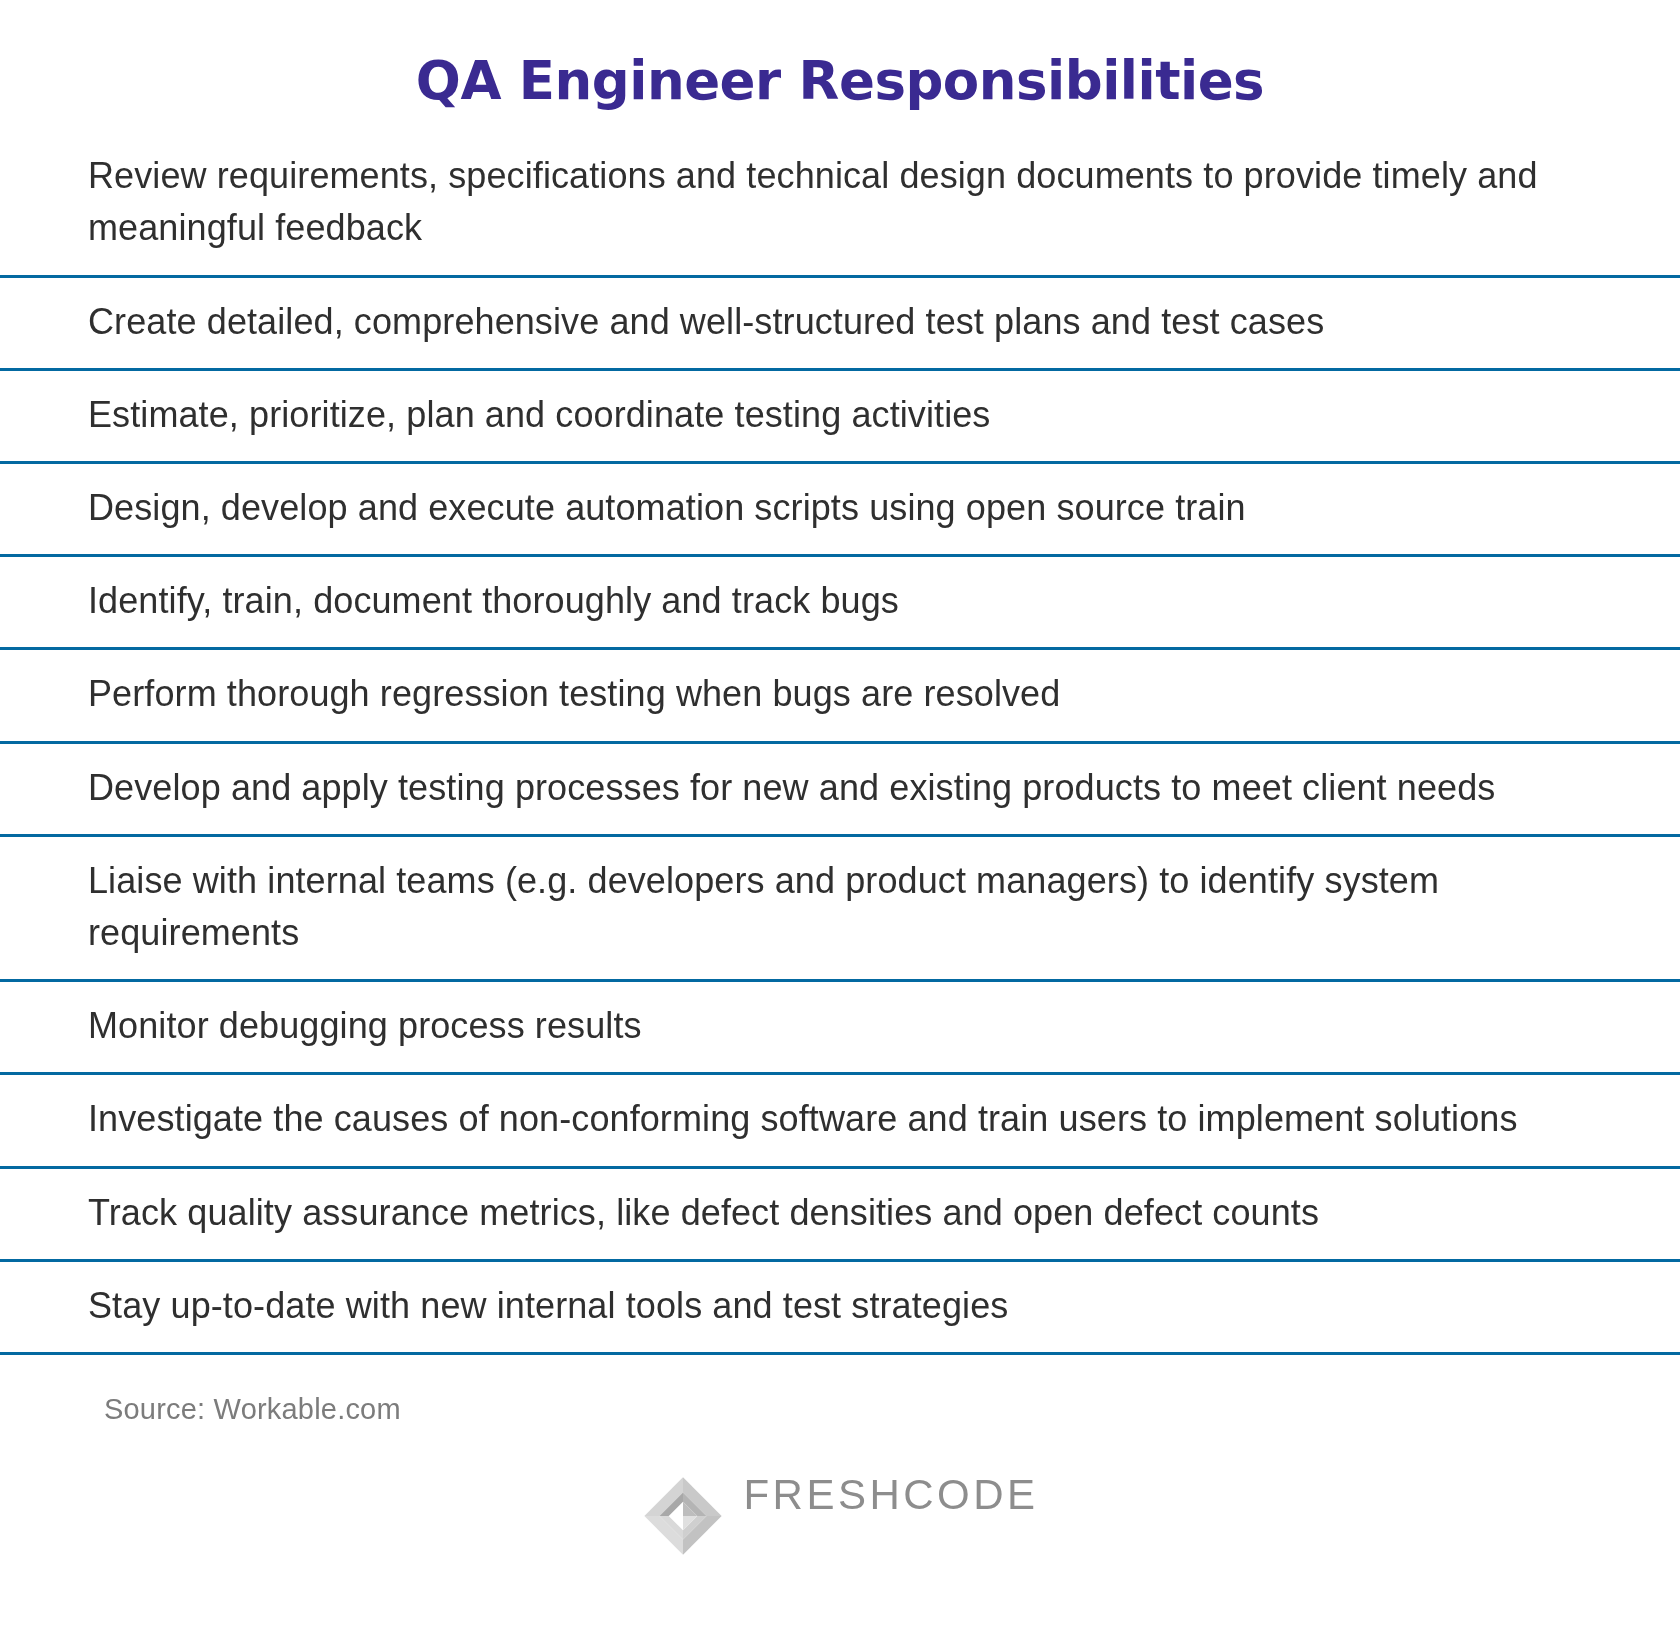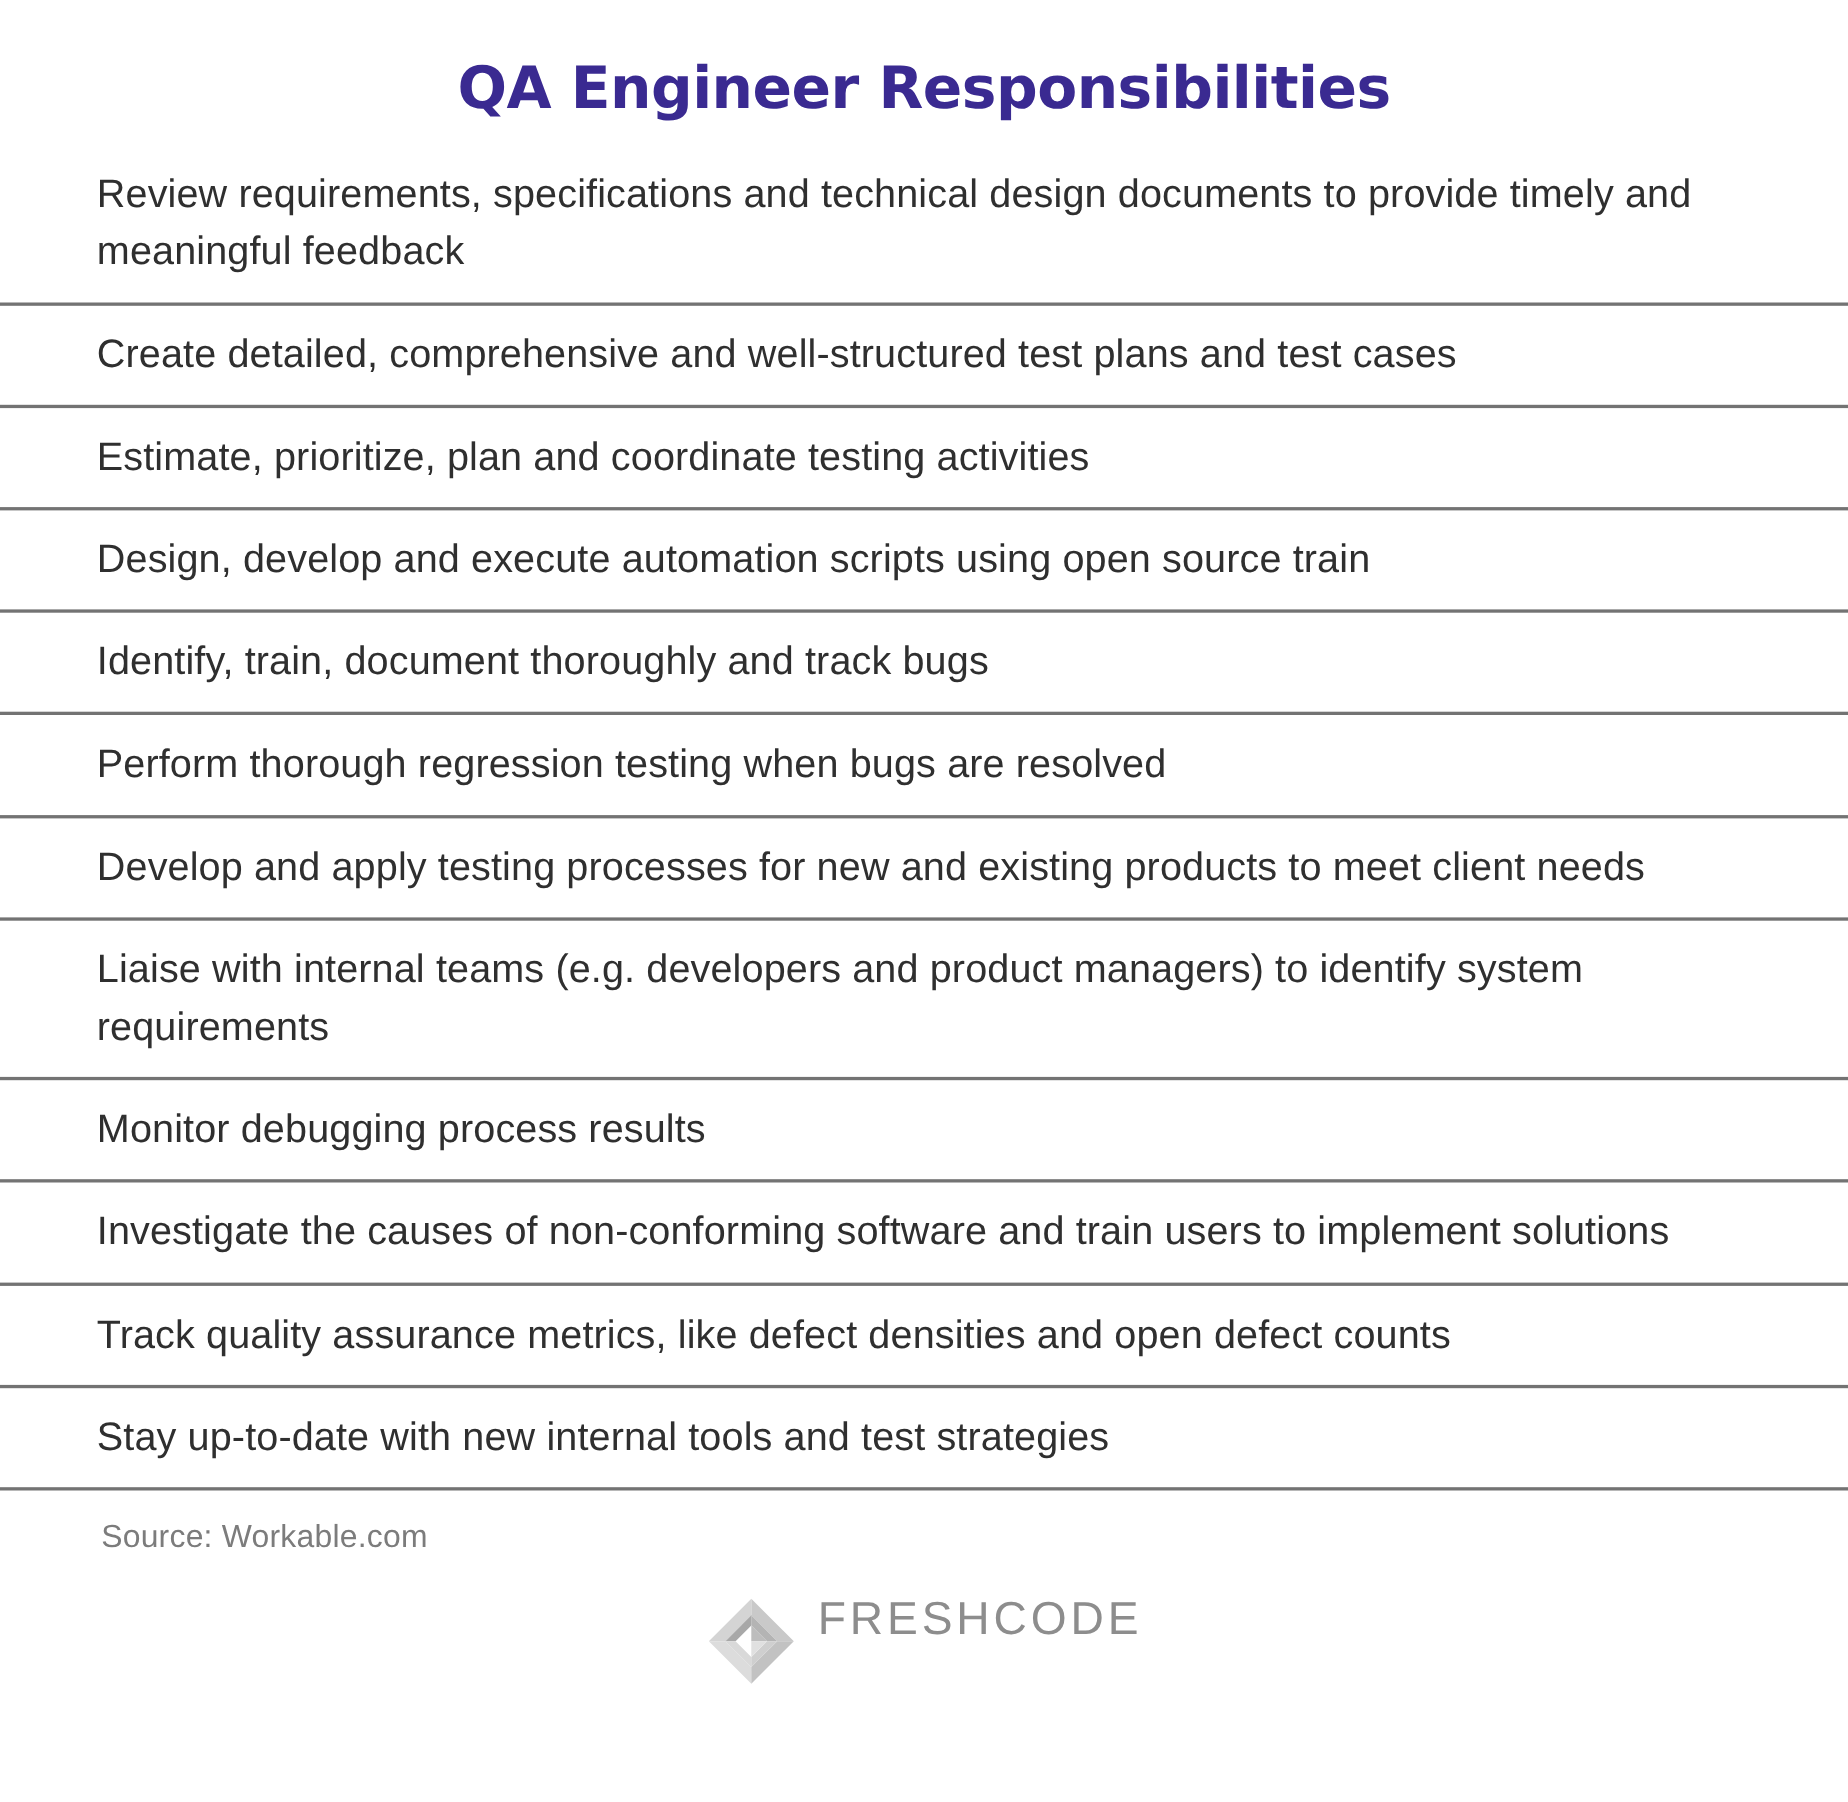--- a/index.html
+++ b/index.html
@@ -44,21 +44,21 @@
   
   .resp-list {
     width: 100%;
     display: flex;
     flex-direction: column;
   }
   .resp-item {
     width: 100%;
     box-sizing: border-box;
     padding: 18px 70px 20px 88px;
-    border-bottom: 3px solid #737373;
+    border-bottom: 3px solid #0369a1;
     display: block;
   }
   .resp-item:first-child {
     padding-top: 10px;
   }
   .resp-text {
     font-family: "Liberation Sans", sans-serif;
     font-size: 36px;
     font-weight: 300;
     color: #2f2f2f;
@@ -72,21 +72,21 @@
   .source-wrap {
     width: 100%;
     box-sizing: border-box;
     padding: 26px 70px 0 92px;
   }
   .source-text {
     font-family: "Liberation Sans", sans-serif;
     font-size: 29px;
     font-weight: 400;
     color: #7c7c7c;
-    margin: 0;
+    margin: 12px;
     letter-spacing: 0.2px;
   }
 
   
   .footer-logo {
     width: 100%;
     display: flex;
     align-items: flex-start;
     justify-content: center;
     gap: 18px;

